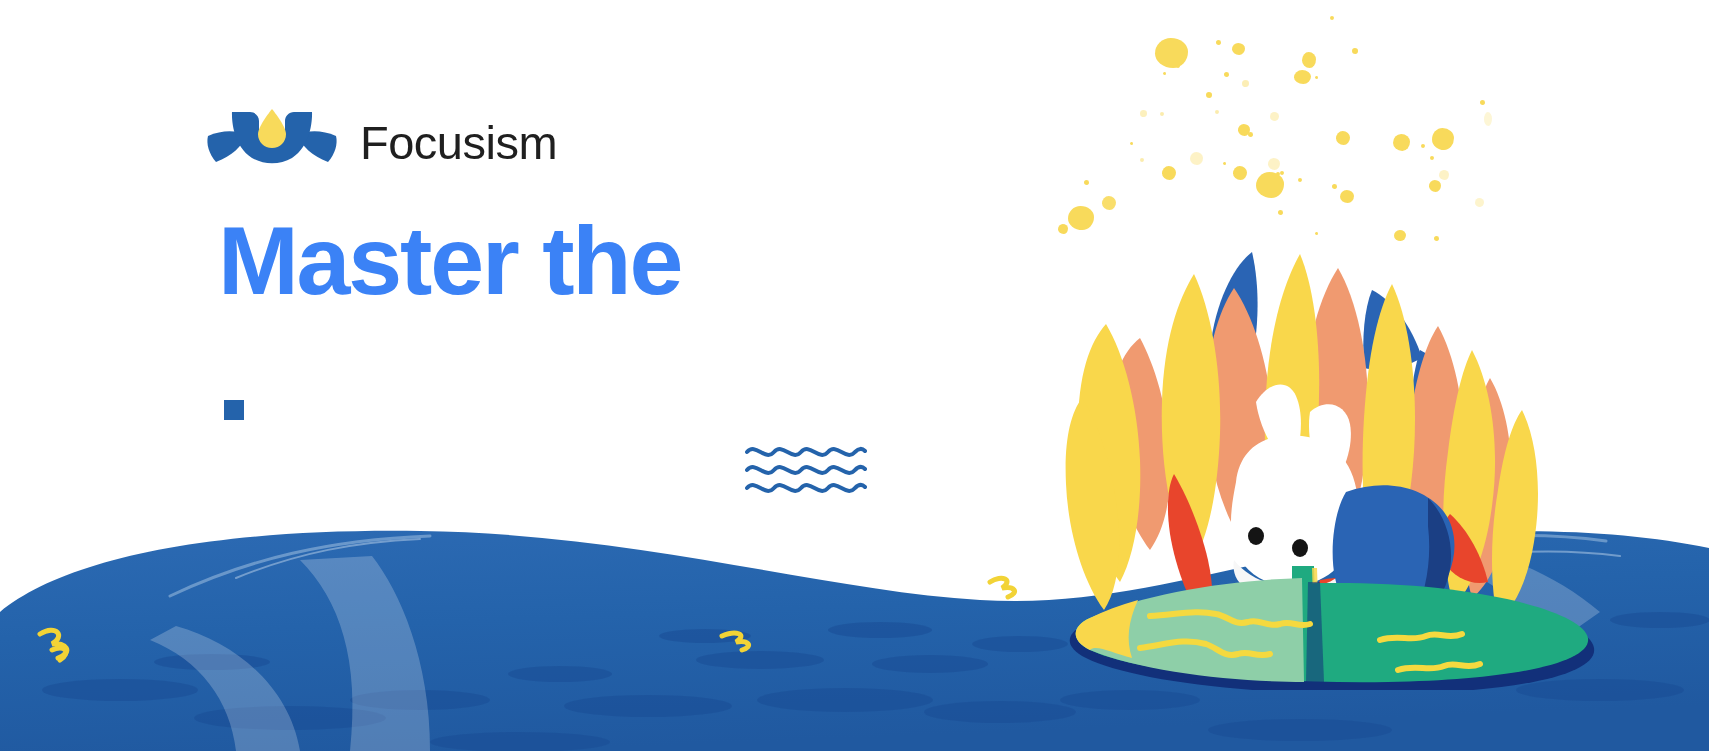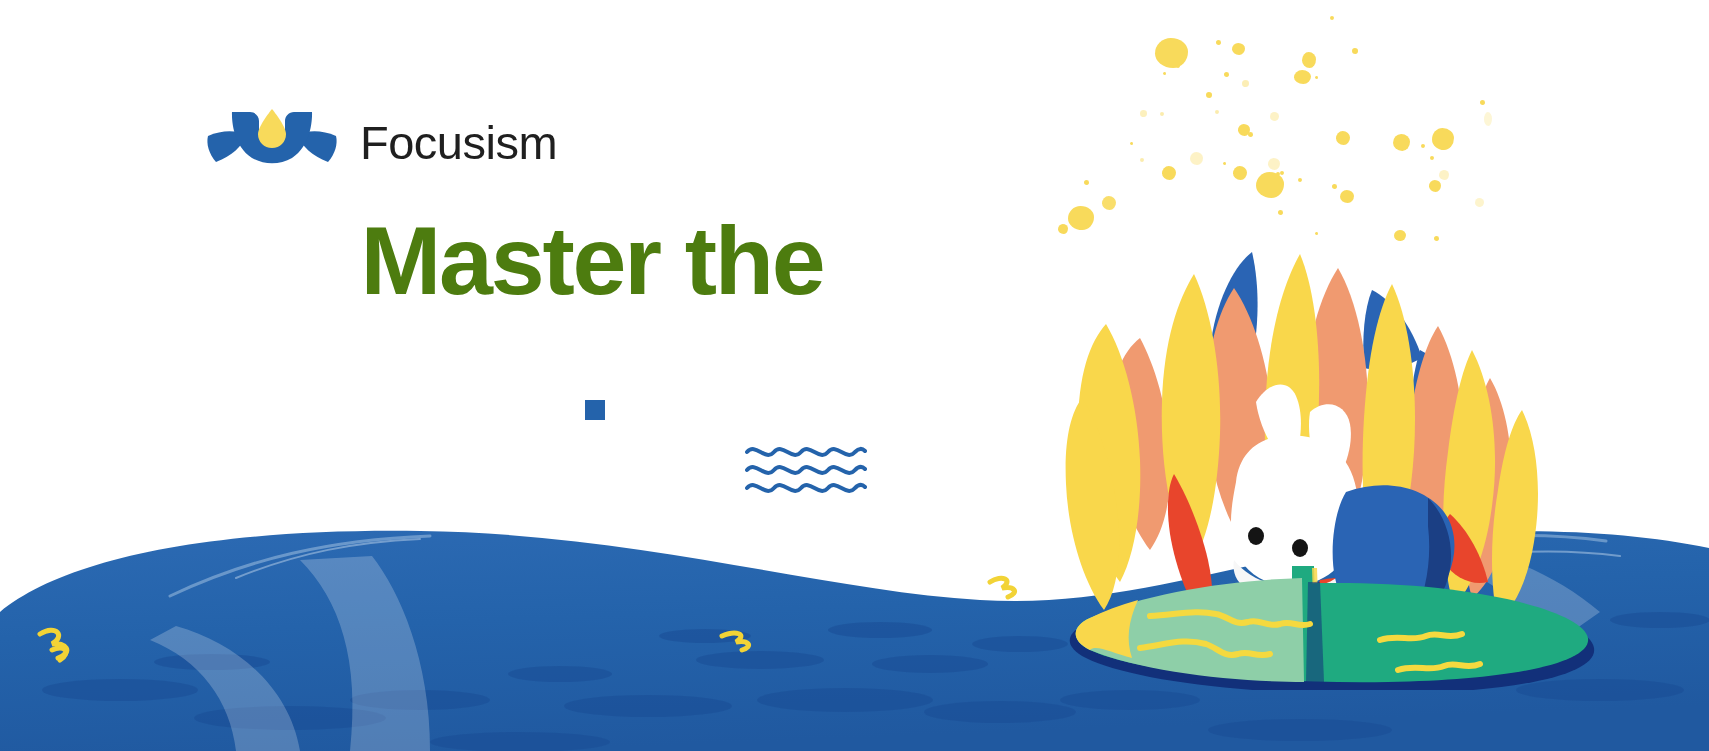--- a/index.html
+++ b/index.html
@@ -67,29 +67,28 @@
     font-weight: 400;
     letter-spacing: -0.5px;
     color: #1f1f1f;
     line-height: 1;
     white-space: nowrap;
   }
 
   
   .headline {
     position: absolute;
-    left: 212px; top: 198px;
+    left: 218px; top: 198px;
     width: 760px;
     margin: 0;
     font-size: 97px;
     font-weight: 700;
     line-height: 1.30;
     letter-spacing: -2.2px;
-    color: #4d7c0f;
-    text-align: center;
+    color: #3b82f6;
   }
   .headline .line { display: block; white-space: nowrap; }
   .period-dot {
     display: inline-block;
     width: 20px;
     height: 20px;
     background: #2463ab;
     vertical-align: baseline;
     margin-left: 6px;
   }

